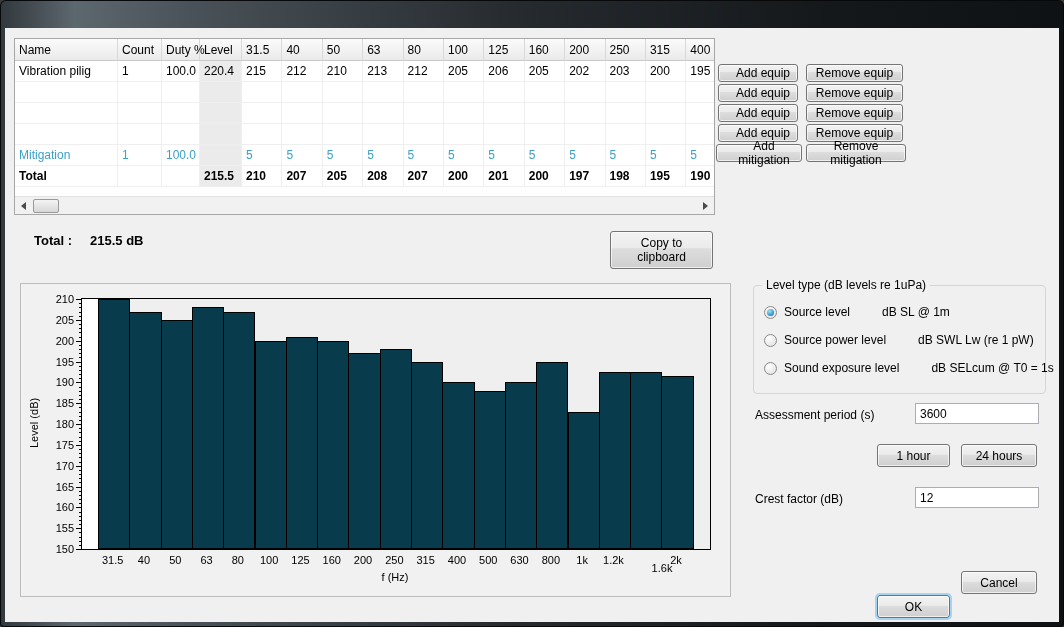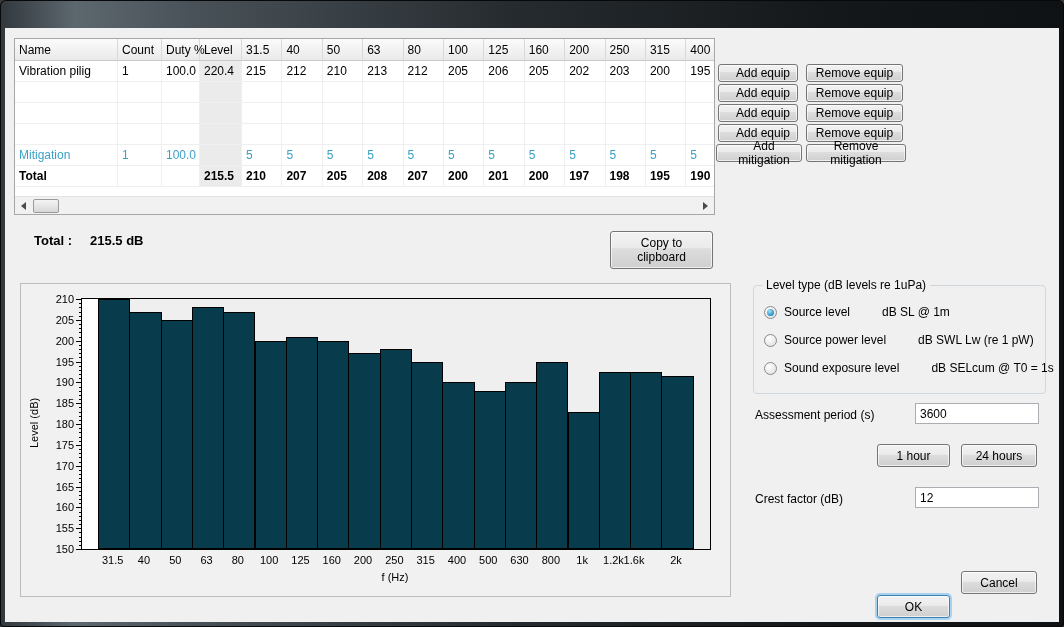--- a/index.html
+++ b/index.html
@@ -376,21 +376,21 @@
           <span class="xlab" style="left: 250.75px;">160</span>
           <span class="xlab" style="left: 282.05px;">200</span>
           <span class="xlab" style="left: 313.35px;">250</span>
           <span class="xlab" style="left: 344.65px;">315</span>
           <span class="xlab" style="left: 375.95px;">400</span>
           <span class="xlab" style="left: 407.25px;">500</span>
           <span class="xlab" style="left: 438.55px;">630</span>
           <span class="xlab" style="left: 469.85px;">800</span>
           <span class="xlab" style="left: 501.15px;">1k</span>
           <span class="xlab" style="left: 532.45px;">1.2k</span>
-          <span class="xlab" style="left: 553px;">1.6k</span>
+          <span class="xlab" style="left: 581px; margin-top: 8px;">1.6k</span>
           <span class="xlab" style="left: 595.05px;">2k</span>
         </div>
       <div class="axis-xtitle">f (Hz)</div>
     </div>
 
     <div class="groupbox">
       <span class="gb-title">Level type (dB levels re 1uPa)</span>
       <div id="radio-options">
           <div class="radio-row" style="top: 18px;">
             <span class="radio">

